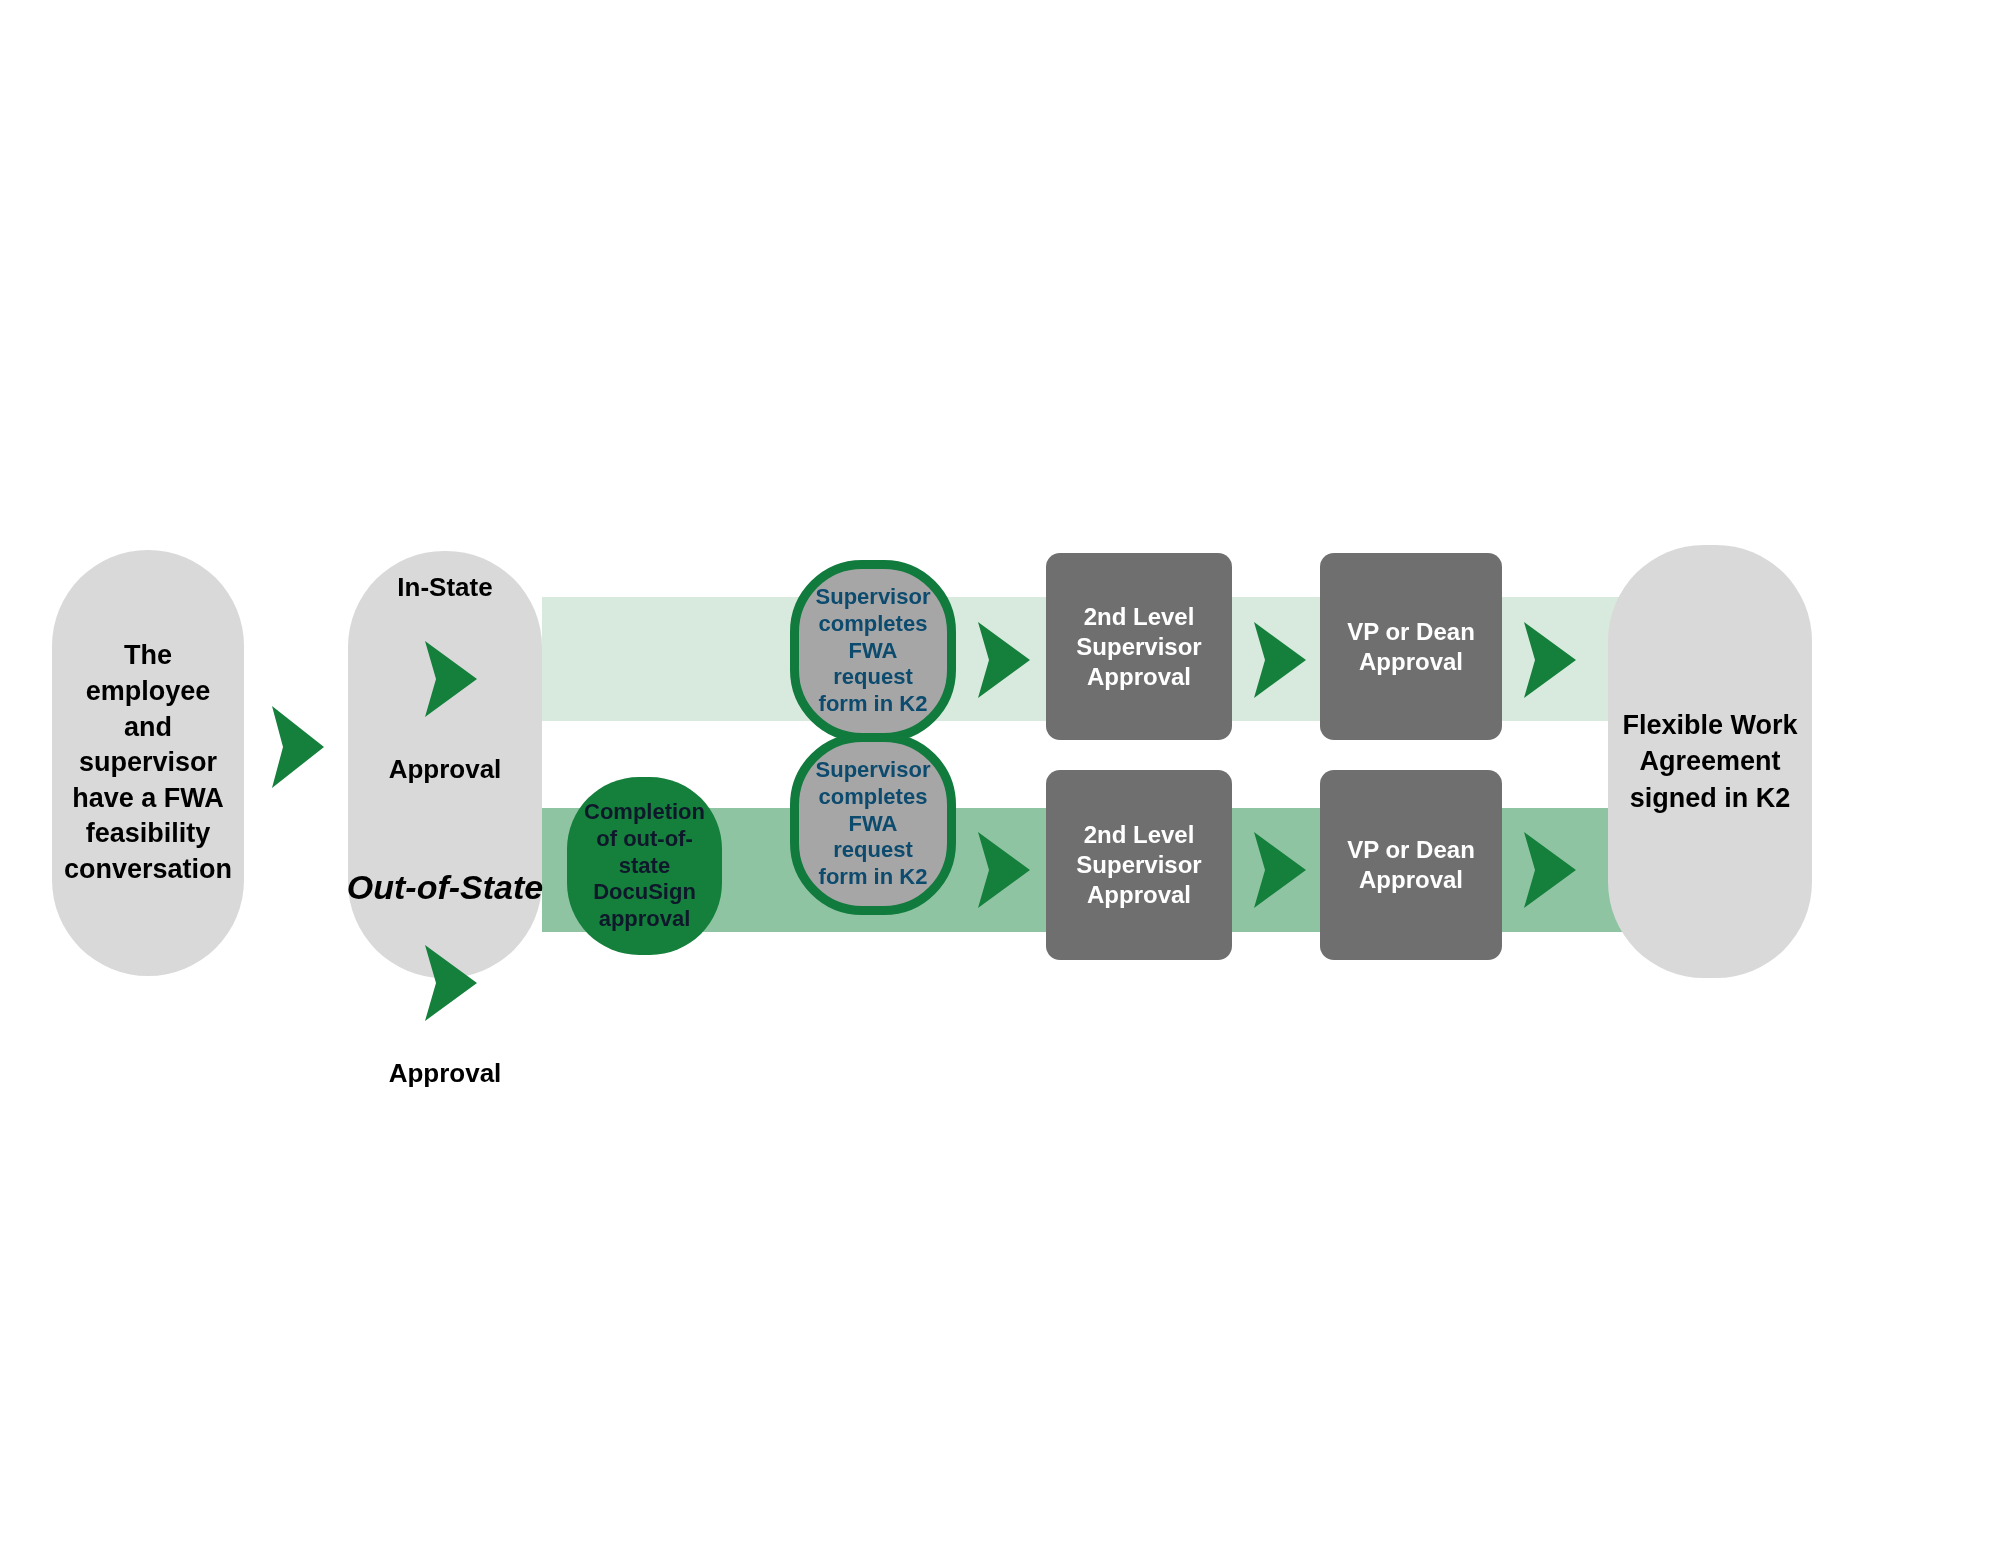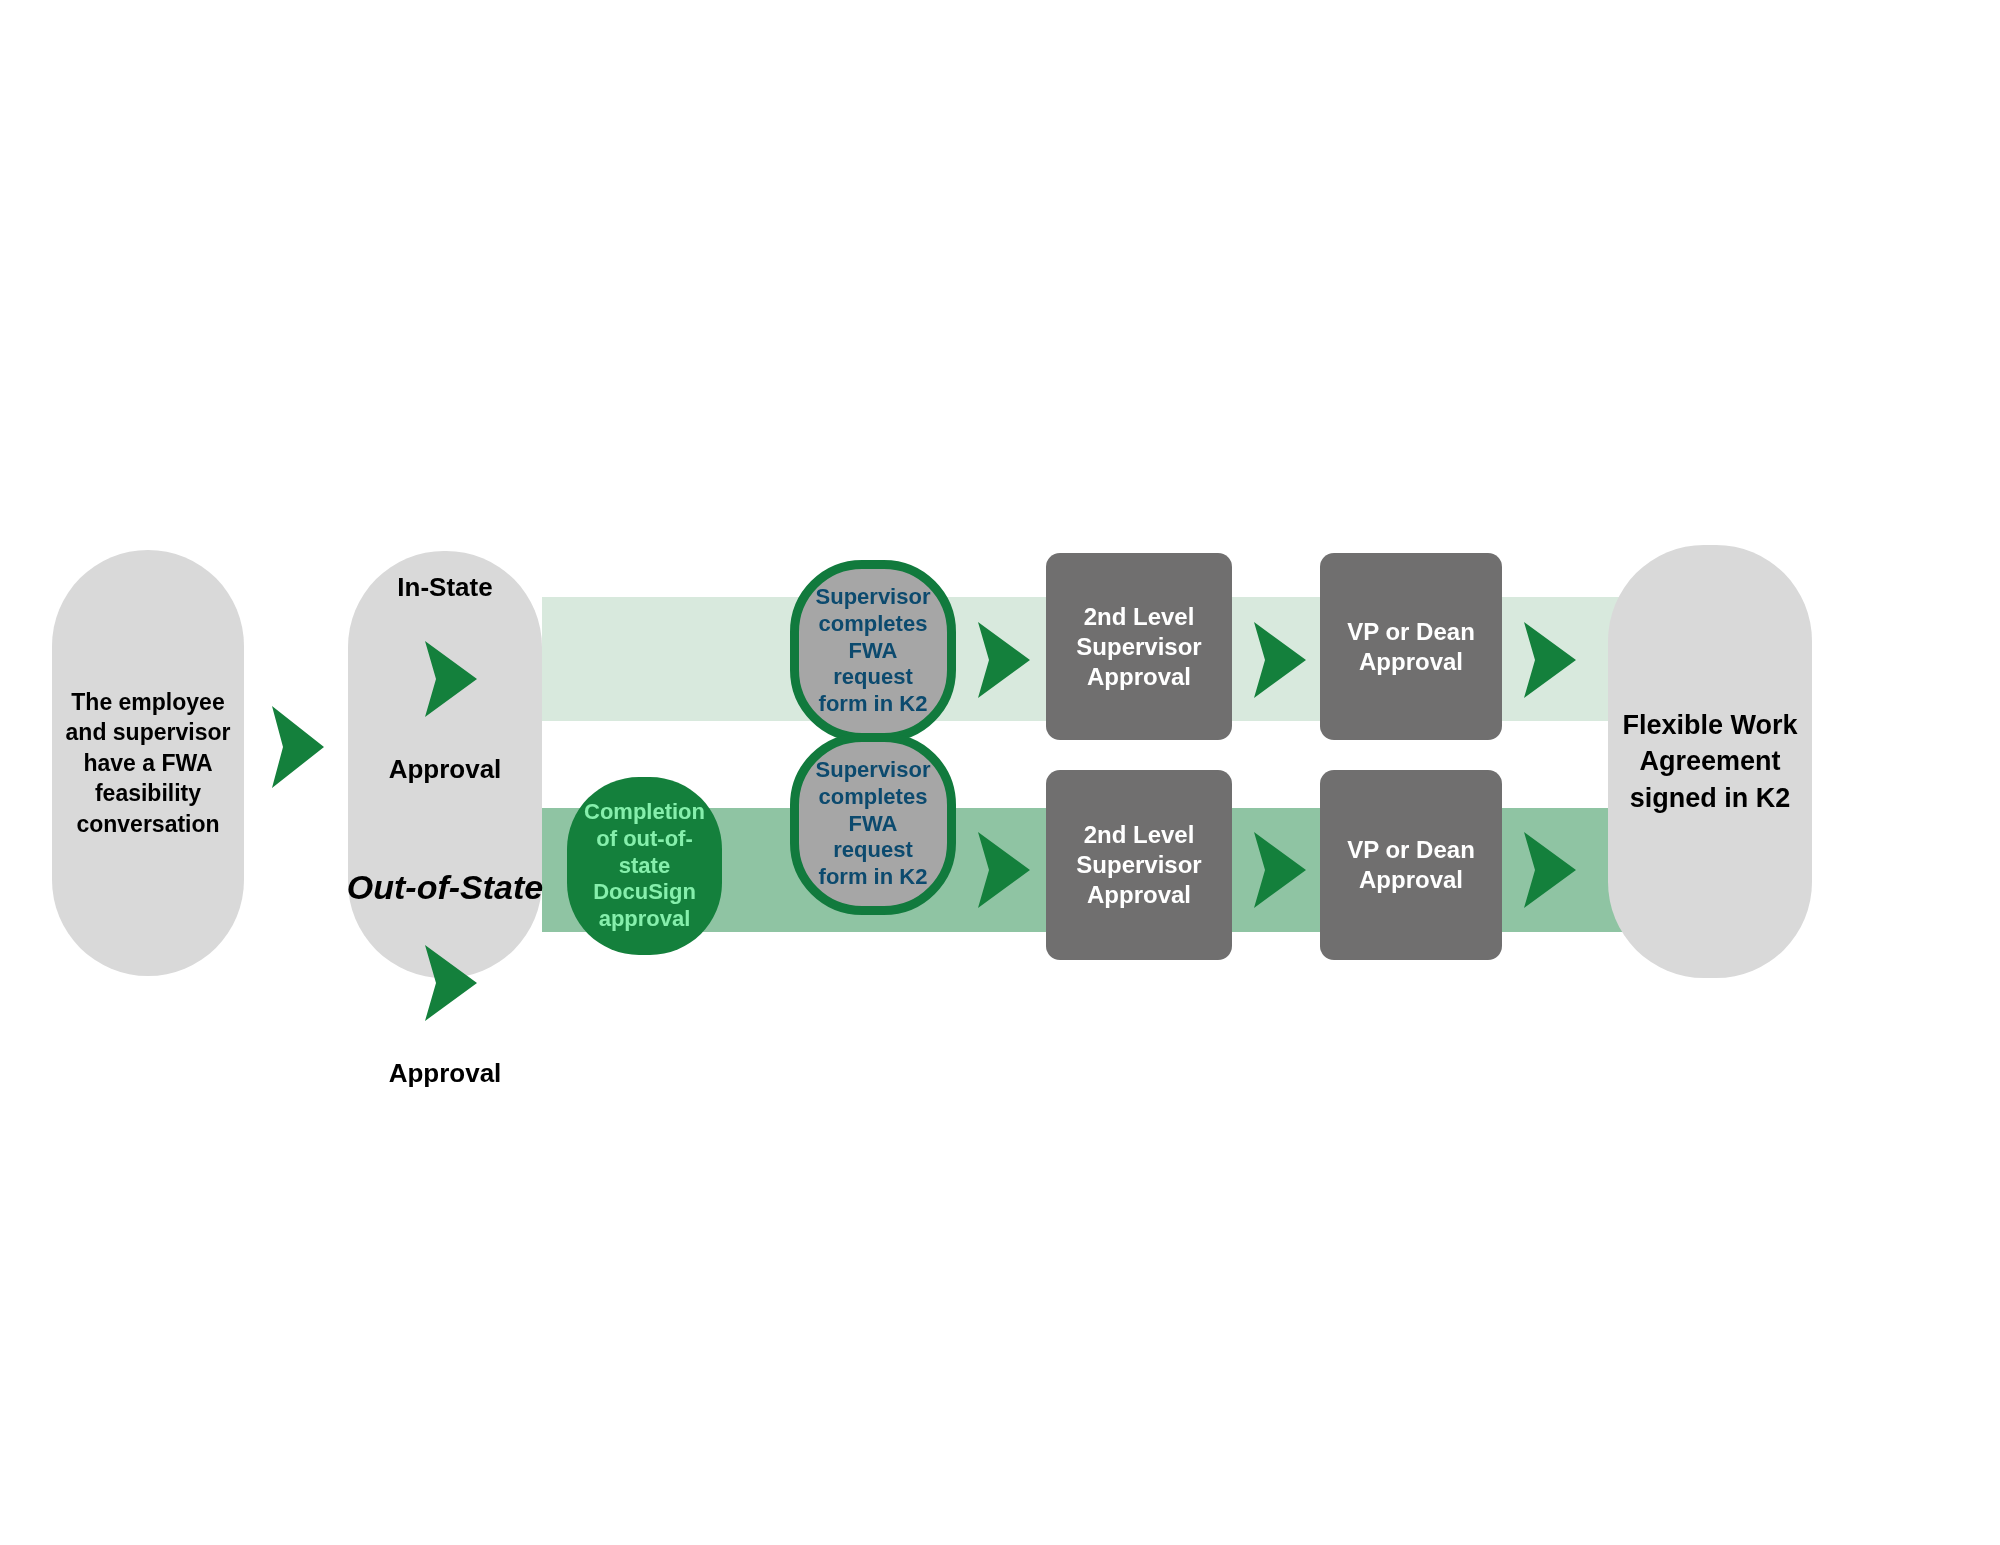--- a/index.html
+++ b/index.html
@@ -101,21 +101,21 @@
 
   
   .greenblob {
     position: absolute;
     background: #14803c;
     border-radius: 72px;
     display: flex;
     align-items: center;
     justify-content: center;
     text-align: center;
-    color: #86efac;
+    color: #0f172a;
     font-weight: bold;
     line-height: 1.22;
     z-index: 5;
     box-sizing: border-box;
   }
 
   
   .chevron {
     position: absolute;
     z-index: 6;
@@ -125,21 +125,21 @@
   .txt { display: block; }
 </style>
 </head>
 <body>
 
 <div id="canvas">
 
   <div class="band band-top" style="left:542px; top:597px; width:1090px; height:124px;"></div>
   <div class="band band-bottom" style="left:542px; top:808px; width:1090px; height:124px;"></div>
 
-  <div class="stadium" style="left:52px; top:550px; width:192px; height:426px; font-size:23px; line-height:1.32; padding:0 12px;">
+  <div class="stadium" style="left:52px; top:550px; width:192px; height:426px; font-size:27px; line-height:1.32; padding:0 12px;">
     <span class="txt">The employee and supervisor have a FWA feasibility conversation</span>
   </div>
 
   <div class="chevron" style="left:272px; top:706px; width:52px; height:82px;">
     <svg viewBox="0 0 52 82" preserveAspectRatio="none" aria-hidden="true">
       <polygon points="0,0 52,41 0,82 11,41" fill="#14803c"></polygon>
     </svg>
   </div>
 
   <div class="split-box" style="left:348px; top:551px; width:194px; height:427px; padding-top:22px;gap:32px;">

